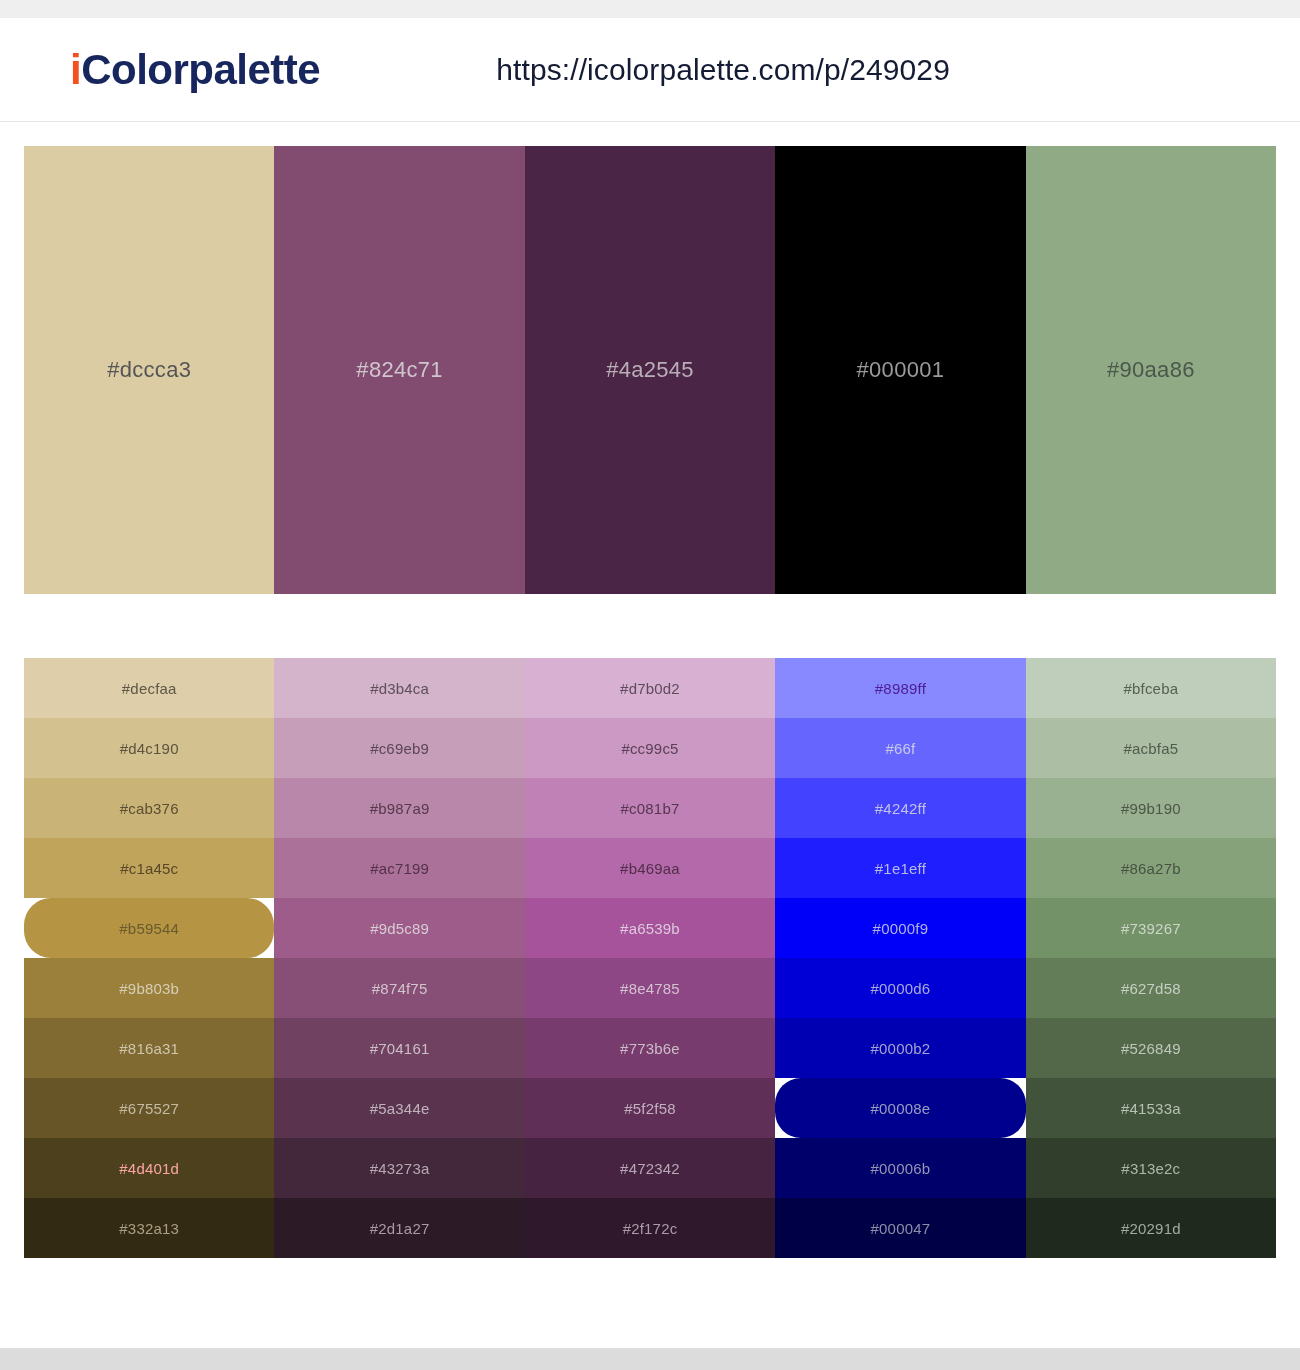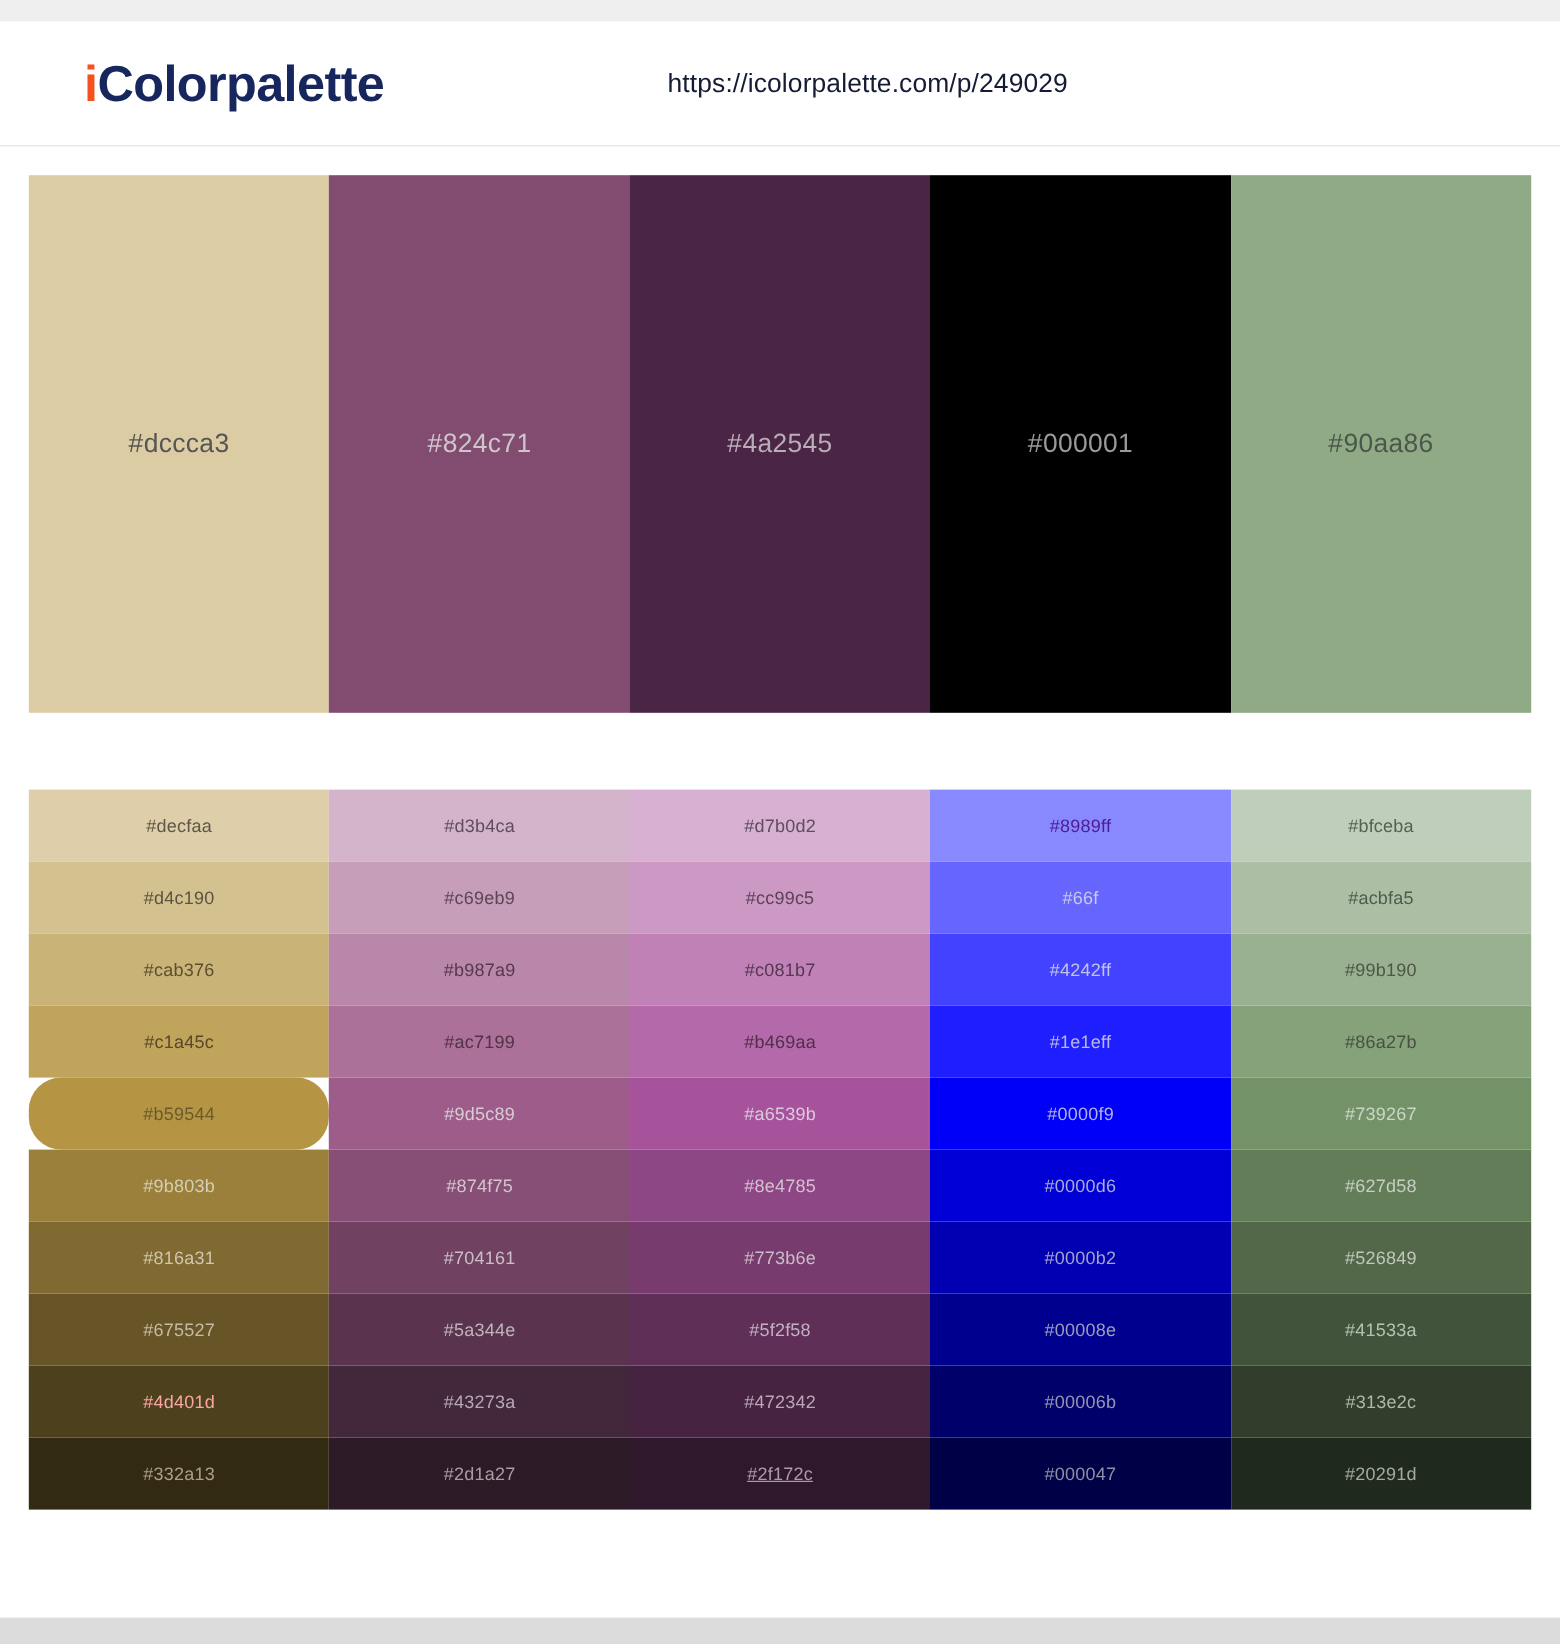--- a/index.html
+++ b/index.html
@@ -47,21 +47,21 @@
     line-height: 1;
     white-space: nowrap;
     user-select: none;
   }
   .logo .logo-i { color: #f4511e; }
   .logo .logo-rest { color: #17265c; }
 
   .header-url {
     flex: 1;
     text-align: center;
-    font-size: 22px;
+    font-size: 30px;
     color: #141b34;
     letter-spacing: 0.1px;
     white-space: nowrap;
     padding-right: 150px;
   }
 
   
   .palette-wrap {
     padding: 24px 24px 0 24px;
     box-sizing: border-box;
@@ -222,21 +222,21 @@
         </div>
         <div class="shade-cell" style="background: rgb(119, 59, 110); color: rgb(204, 187, 200);">
           <span>#773b6e</span>
         </div>
         <div class="shade-cell" style="background: rgb(95, 47, 88); color: rgb(194, 177, 191);">
           <span>#5f2f58</span>
         </div>
         <div class="shade-cell" style="background: rgb(71, 35, 66); color: rgb(184, 167, 181);">
           <span>#472342</span>
         </div>
-        <div class="shade-cell" style="background: rgb(47, 23, 44); color: rgb(171, 154, 168); text-decoration: underline;">
+        <div class="shade-cell" style="background: rgb(47, 23, 44); color: rgb(171, 154, 168);">
           <span>#2f172c</span>
         </div>
       </div>
       <div class="shade-col">
         <div class="shade-cell" style="background: rgb(137, 137, 255); color: #4c1d95;">
           <span>#8989ff</span>
         </div>
         <div class="shade-cell" style="background: rgb(102, 102, 255); color: rgb(201, 201, 230);">
           <span>#66f</span>
         </div>
@@ -248,21 +248,21 @@
         </div>
         <div class="shade-cell" style="background: rgb(0, 0, 249); color: rgb(178, 178, 229);">
           <span>#0000f9</span>
         </div>
         <div class="shade-cell" style="background: rgb(0, 0, 214); color: rgb(170, 170, 217);">
           <span>#0000d6</span>
         </div>
         <div class="shade-cell" style="background: rgb(0, 0, 178); color: rgb(163, 163, 204);">
           <span>#0000b2</span>
         </div>
-        <div class="shade-cell" style="background: rgb(0, 0, 142); color: rgb(156, 156, 191);">
+        <div class="shade-cell" style="background: rgb(0, 0, 142); color: rgb(156, 156, 191); border-radius: 26px;">
           <span>#00008e</span>
         </div>
         <div class="shade-cell" style="background: rgb(0, 0, 107); color: rgb(149, 149, 179);">
           <span>#00006b</span>
         </div>
         <div class="shade-cell" style="background: rgb(0, 0, 71); color: rgb(142, 142, 166);">
           <span>#000047</span>
         </div>
       </div>
       <div class="shade-col">

